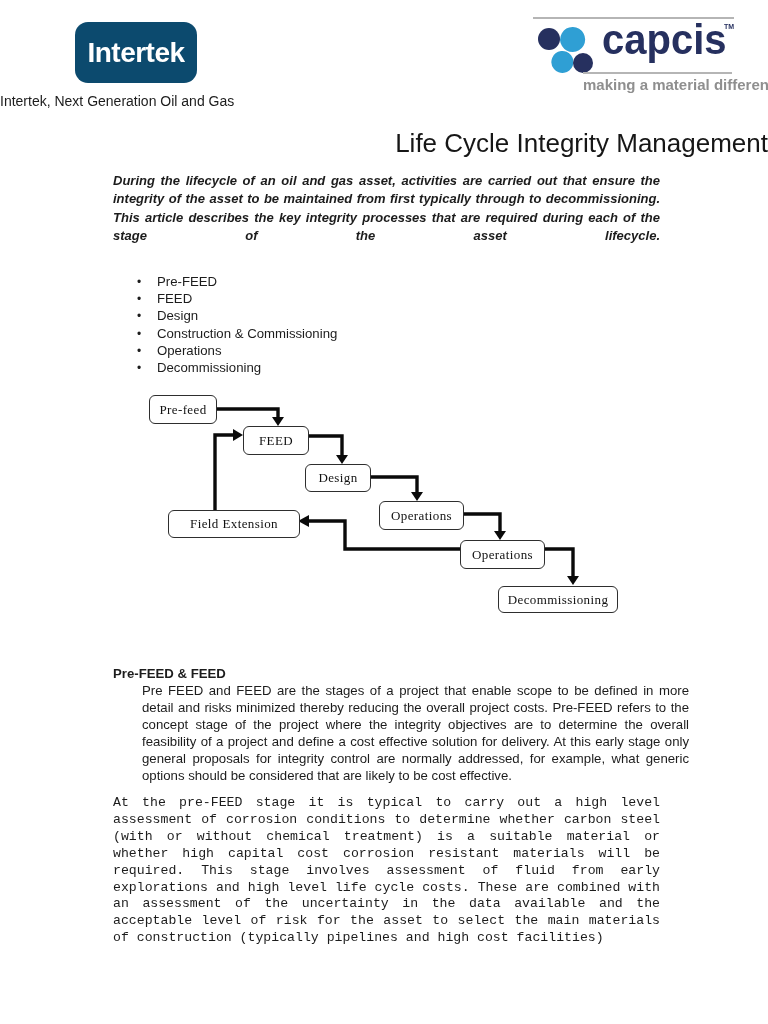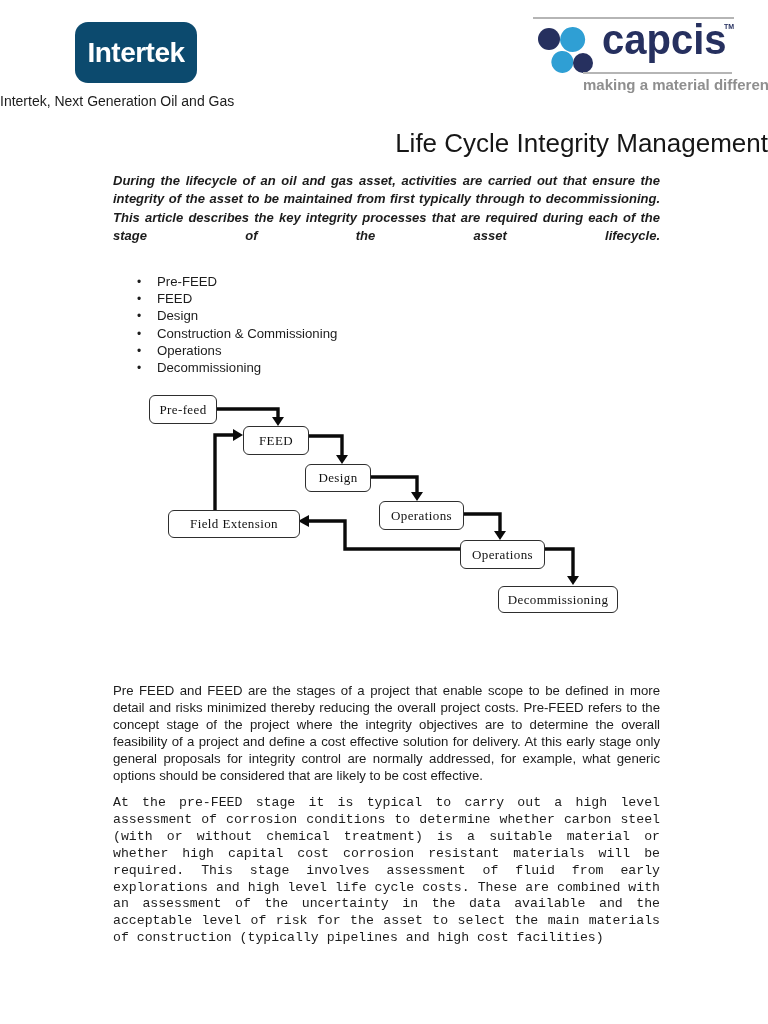--- a/index.html
+++ b/index.html
@@ -41,21 +41,21 @@
     top:172px;font-weight:bold;font-style:italic;font-size:13px;line-height:18.4px;
     text-align:justify;text-align-last:justify;
   }
   .list-intro{top:256px;font-size:13.2px;}
   .bullets{top:274px;}
   .bullet-row{height:17.2px;font-size:13.2px;display:flex;align-items:baseline;}
   .bullet-dot{display:inline-block;width:20px;margin-left:24px;font-size:12px;}
   .body-par{font-size:13.2px;line-height:16.9px;text-align:justify;}
   .factors{top:615px;}
   .section-heading{top:666px;font-size:13.2px;font-weight:bold;}
-  .p1{top:683px;}
+  .p1{top:683px;margin-left:29px;}
   .p2{top:795px;font-family:Liberation Mono, monospace;}
   
   .flow-svg{position:absolute;left:0;top:0;pointer-events:none;}
   .fbox{
     position:absolute;background:#ffffff;border:1.4px solid #2e2e2e;border-radius:6px;
     display:flex;align-items:center;justify-content:center;
     font-family:"Liberation Serif","DejaVu Serif",serif;font-size:13px;color:#111;
     letter-spacing:0.4px;white-space:nowrap;
   }
   #box-prefeed{left:149px;top:395px;width:66px;height:27px;}
@@ -143,16 +143,17 @@
   </svg>
 
   <div class="fbox" id="box-prefeed">Pre-feed</div>
   <div class="fbox" id="box-feed">FEED</div>
   <div class="fbox" id="box-design">Design</div>
   <div class="fbox" id="box-construct">Operations</div>
   <div class="fbox" id="box-fieldext">Field Extension</div>
   <div class="fbox" id="box-operations">Operations</div>
   <div class="fbox" id="box-decom">Decommissioning</div>
 
+  <div class="col section-heading">Pre-FEED &amp; FEED</div>
   <p class="col body-par p1">Pre FEED and FEED are the stages of a project that enable scope to be defined in more detail and risks minimized thereby reducing the overall project costs.  Pre-FEED refers to the concept stage of the project where the integrity objectives are to determine the overall feasibility of a project and define a cost effective solution for delivery.  At this early stage only general proposals for integrity control are normally addressed, for example, what generic options should be considered that are likely to be cost effective.</p>
   <p class="col body-par p2">At the pre-FEED stage it is typical to carry out a high level assessment of corrosion conditions to determine whether carbon steel (with or without chemical treatment) is a suitable material or whether high capital cost corrosion resistant materials will be required.  This stage involves assessment of fluid from early explorations and high level life cycle costs.  These are combined with an assessment of the uncertainty in the data available and the acceptable level of risk for the asset to select the main materials of construction (typically pipelines and high cost facilities)</p>
 
 </div>
 
 </body></html>

